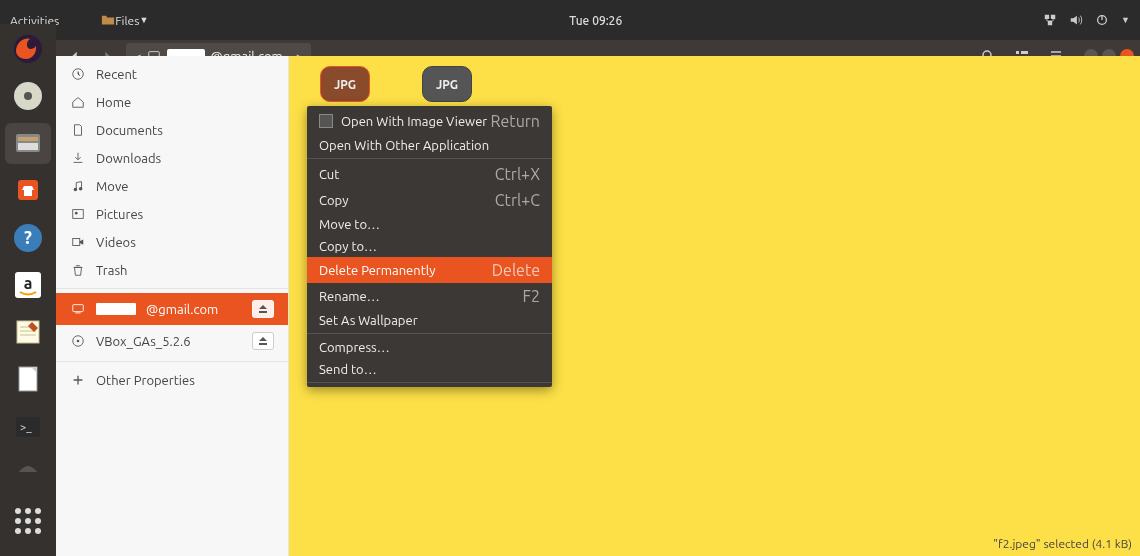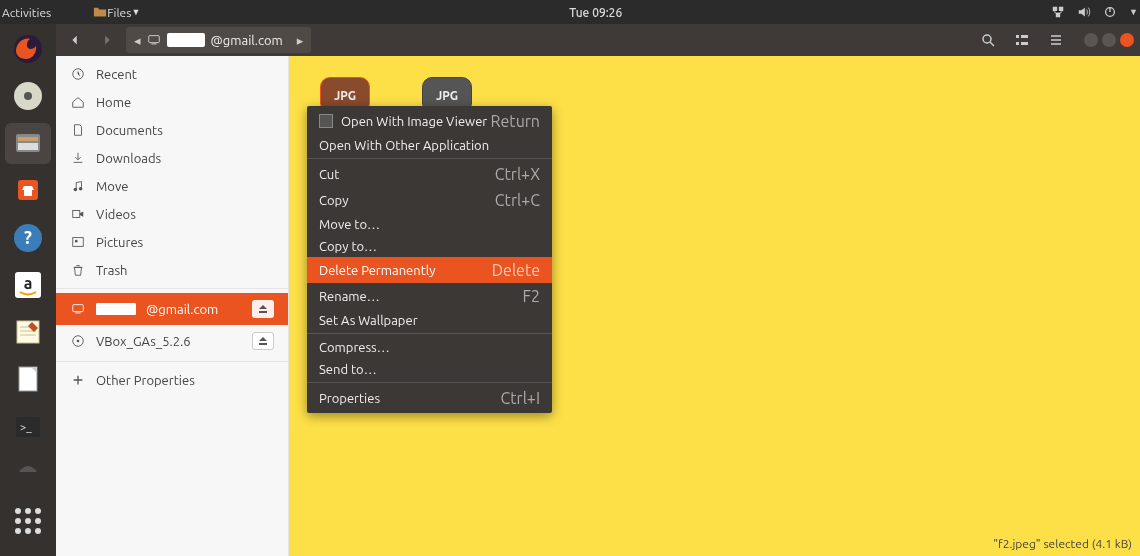--- a/index.html
+++ b/index.html
@@ -1,19 +1,19 @@
 <!DOCTYPE html>
 <html><head>
 <meta charset="utf-8">
 <style>
   * { box-sizing: border-box; margin: 0; padding: 0; font-family: Ubuntu, "Segoe UI", sans-serif; }
   body { width: 1140px; height: 556px; background: #fff; position: relative; overflow: hidden; font-size: 13px; }
 
   
-  .top-panel { height: 24px; background: #2b2b2b; color: #ddd; display: flex; align-items: center; padding: 0 2px; font-size: 12px; }
+  .top-panel { height: 40px; background: #2b2b2b; color: #ddd; display: flex; align-items: center; padding: 0 10px; font-size: 12px; }
   .top-panel .left { display: flex; gap: 14px; align-items: center; }
   .top-panel .center { flex: 1; text-align: center; font-weight: 500; }
   .top-panel .right { display: flex; gap: 12px; align-items: center; }
   .files-menu { display: flex; align-items: center; gap: 0; margin-left: 28px; }
 
   
   .window-bar { height: 32px; background: #3f3a38; display: flex; align-items: center; padding: 0 6px; gap: 6px; margin-left: 56px; }
   .nav-btn { width: 26px; height: 26px; display: flex; align-items: center; justify-content: center; color: #ccc; border-radius: 3px; cursor: pointer; }
   .breadcrumb { display: flex; align-items: center; background: #504a47; border-radius: 3px; height: 26px; padding: 0 8px; gap: 6px; color: #eee; }
   .breadcrumb .mask { background: #fff; color: #fff; display:inline-block; height:14px; border-radius:2px; }
@@ -41,21 +41,21 @@
   .side-sep { height: 1px; background: #e4e4e4; margin: 4px 0; }
   .side-icon { width: 16px; display: inline-flex; align-items: center; justify-content: center; color: inherit; }
   .mount-mask { display:inline-block; height:12px; background:#fff; border-radius:1px; }
   .eject { margin-left: auto; width: 22px; height: 18px; border: 1px solid #ccc; border-radius: 3px; display:flex; align-items:center; justify-content:center; background:#fff; }
   .side-item.selected .eject { border-color: rgba(255,255,255,.5); background: rgba(255,255,255,.9); }
 
   
   .file-area { flex: 1; position: relative; padding: 10px 16px; }
   .file-row { display: flex; gap: 22px; }
   .file { width: 80px; text-align: center; cursor: pointer; }
-  .thumb { width: 50px; height: 36px; margin: 11px auto; background: #555; color: #eee; font-size: 12px; font-weight: 600; display:flex; align-items:center; justify-content:center; border-radius:10px; border:1px solid #444; }
+  .thumb { width: 50px; height: 36px; margin: 0 auto; background: #555; color: #eee; font-size: 12px; font-weight: 600; display:flex; align-items:center; justify-content:center; border-radius:10px; border:1px solid #444; }
   .file.selected .thumb { background: #8a4a2c; border-color:#e95420; }
   .file .label { margin-top: 4px; font-size: 12px; color: #333; padding: 2px 4px; border-radius: 3px; display:inline-block; }
   .file.selected .label { background: #e95420; color: #fff; }
 
   
   .context-menu { position: absolute; left: 18px; top: 50px; width: 245px; background: #3c3835; color: #eee; border-radius: 2px; box-shadow: 0 3px 12px rgba(0,0,0,.4); font-size: 13px; padding: 2px 0; }
   .ctx-item { display: flex; align-items: center; justify-content: space-between; padding: 4px 12px; cursor: pointer; }
   .ctx-item.highlight { background: #e95420; color:#fff; }
   .ctx-sep { height: 1px; background: #555; margin: 2px 0; }
   .ctx-left { display: flex; align-items: center; gap: 8px; }
@@ -272,34 +272,34 @@
             <path stroke="#555" fill="none" d="M6 12V4l6-1v8"></path>
             <circle cx="5" cy="12" r="2" fill="#555"></circle>
             <circle cx="11" cy="11" r="2" fill="#555"></circle>
           </svg>
         </span>
       <span>Move</span>
     </div>
     <div class="side-item">
       <span class="side-icon">
           <svg width="14" height="14" viewBox="0 0 16 16">
+            <rect x="2" y="3" width="12" height="10" fill="none" stroke="#555"></rect>
+            <circle cx="6" cy="7" r="1.5" fill="#555"></circle>
+          </svg>
+        </span>
+      <span>Pictures</span>
+    </div>
+    <div class="side-item">
+      <span class="side-icon">
+          <svg width="14" height="14" viewBox="0 0 16 16">
             <rect x="2" y="4" width="8" height="8" fill="none" stroke="#555"></rect>
             <path fill="#555" d="M10 7l4-2v6l-4-2z"></path>
           </svg>
         </span>
       <span>Videos</span>
-    </div>
-    <div class="side-item">
-      <span class="side-icon">
-          <svg width="14" height="14" viewBox="0 0 16 16">
-            <rect x="2" y="3" width="12" height="10" fill="none" stroke="#555"></rect>
-            <circle cx="6" cy="7" r="1.5" fill="#555"></circle>
-          </svg>
-        </span>
-      <span>Pictures</span>
     </div>
     <div class="side-item">
       <span class="side-icon">
           <svg width="14" height="14" viewBox="0 0 16 16">
             <path fill="none" stroke="#555" d="M4 5h8l-1 9H5zM3 5h10M6 3h4"></path>
           </svg>
         </span>
       <span>Trash</span>
     </div>
     <div class="side-sep"></div>
@@ -413,23 +413,17 @@
         <span class="ctx-left">
             <span>Compress…</span>
           </span>
       </div>
       <div class="ctx-item">
         <span class="ctx-left">
             <span>Send to…</span>
           </span>
       </div>
       <div class="ctx-sep"></div>
-      <div class="ctx-item">
-        <span class="ctx-left">
-            <span>Properties</span>
-          </span>
-        <span class="ctx-kbd">Ctrl+I</span>
-      </div>
     </div>
 
     <div class="status-bar">"f2.jpeg" selected  (4.1 kB)</div>
   </div>
 </div>
 
 </body></html>

